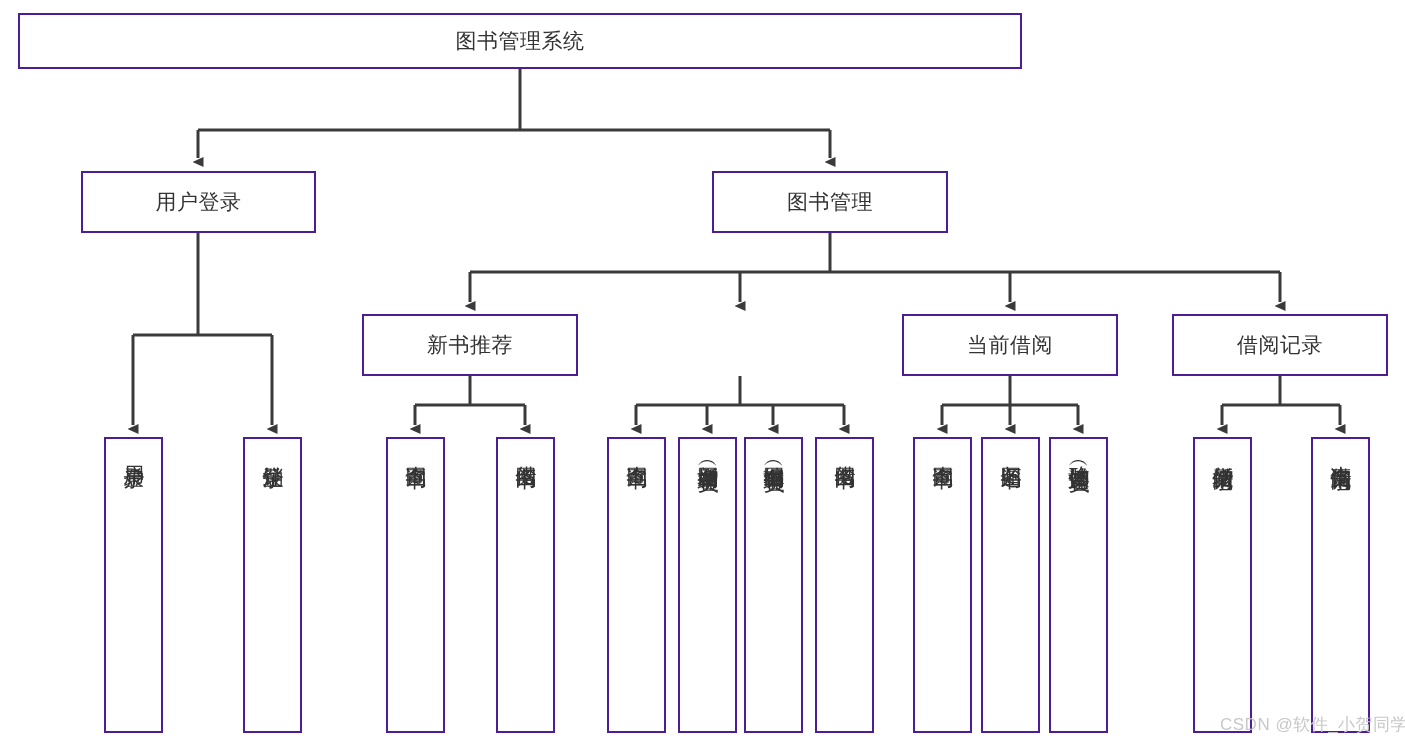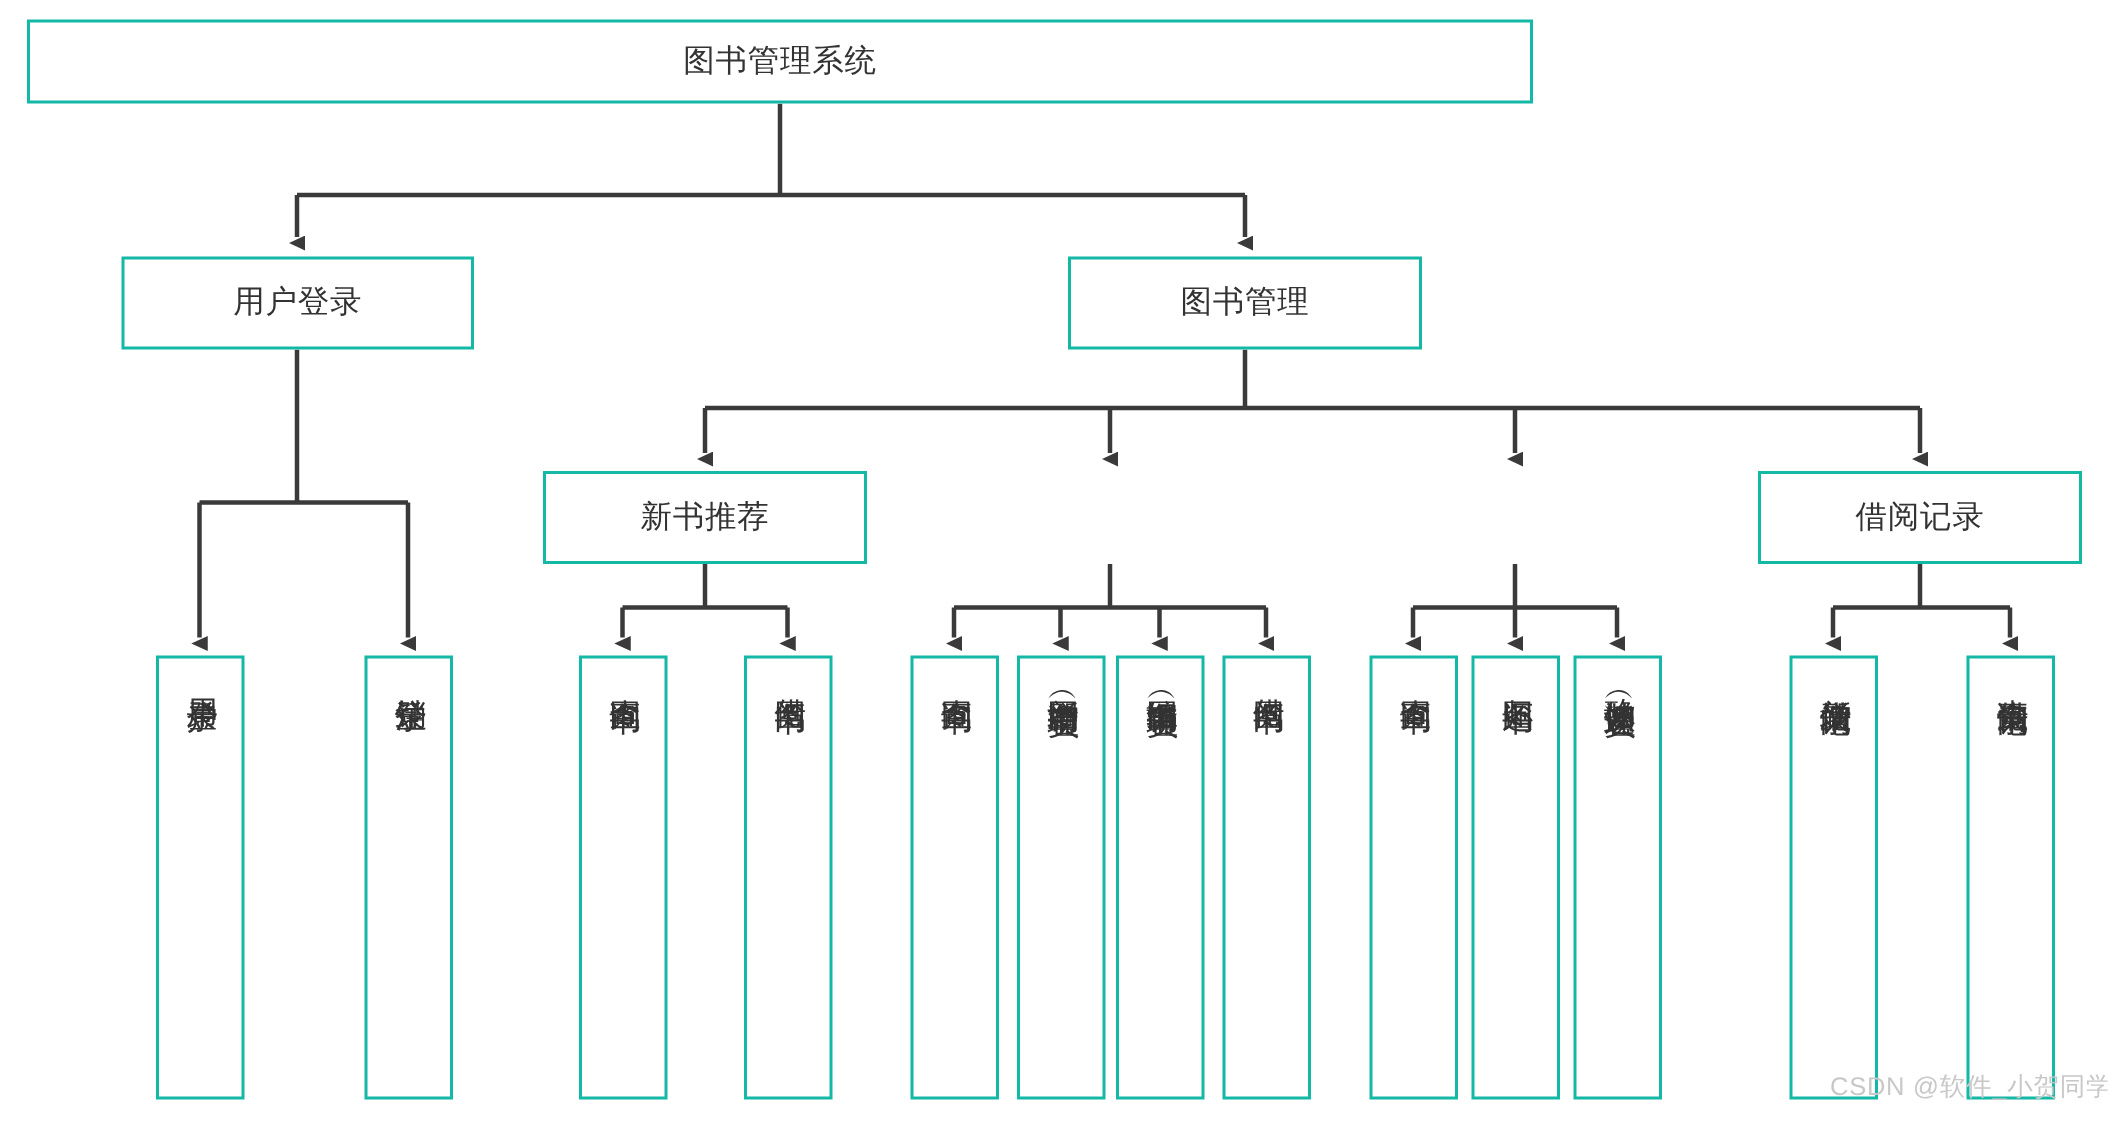--- a/index.html
+++ b/index.html
@@ -23,21 +23,21 @@
   svg.layer {
     position: absolute;
     left: 0;
     top: 0;
     width: 1405px;
     height: 747px;
   }
   .node-box {
     position: absolute;
     box-sizing: border-box;
-    border: 2px solid #14b8a6;
+    border: 2px solid #4c1d95;
     background: #ffffff;
     display: flex;
     align-items: center;
     justify-content: center;
     color: #333333;
   }
   .node-label-h {
     font-size: 21px;
     line-height: 1.2;
     letter-spacing: 0.5px;
@@ -135,20 +135,23 @@
 
   <div class="node-box" style="left:362px; top:314px; width:216px; height:62px;">
     <span class="node-label-h">新书推荐</span>
   </div>
 
   <div class="node-box" style="left:712px; top:171px; width:236px; height:62px;">
     <span class="node-label-h">图书管理</span>
   </div>
 
 
+  <div class="node-box" style="left:902px; top:314px; width:216px; height:62px;">
+    <span class="node-label-h">当前借阅</span>
+  </div>
 
   <div class="node-box" style="left:1172px; top:314px; width:216px; height:62px;">
     <span class="node-label-h">借阅记录</span>
   </div>
 
   <div class="node-box leaf" style="left:104px; top:437px; width:59px; height:296px;">
     <span class="node-label-v">用户登录</span>
   </div>
   <div class="node-box leaf" style="left:243px; top:437px; width:59px; height:296px;">
     <span class="node-label-v">注销登录</span>

